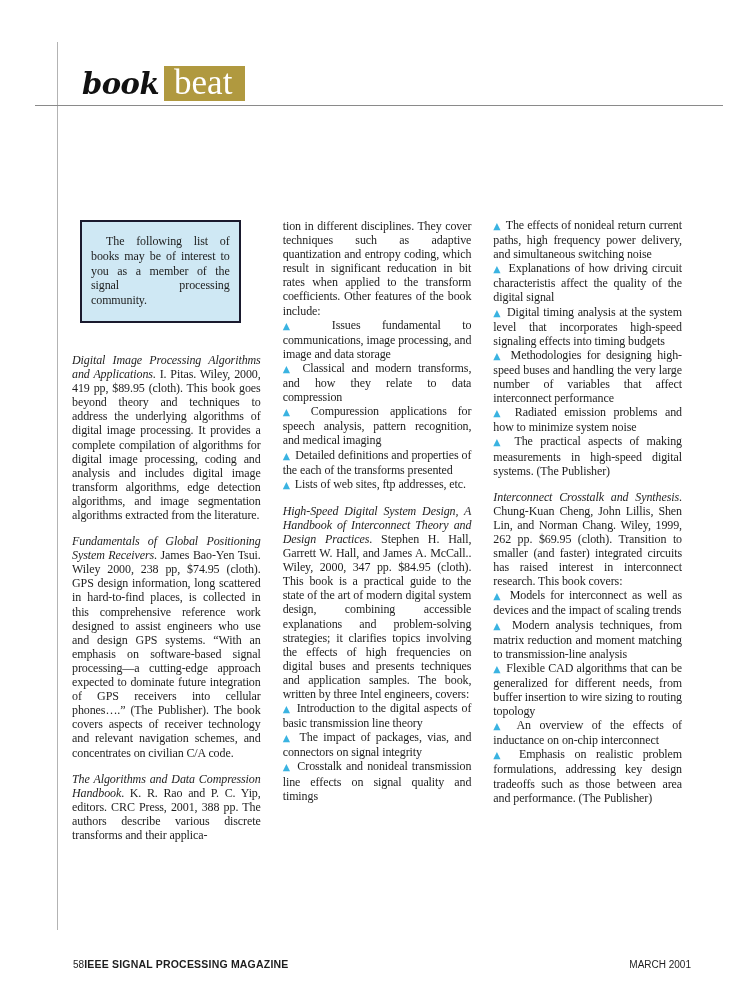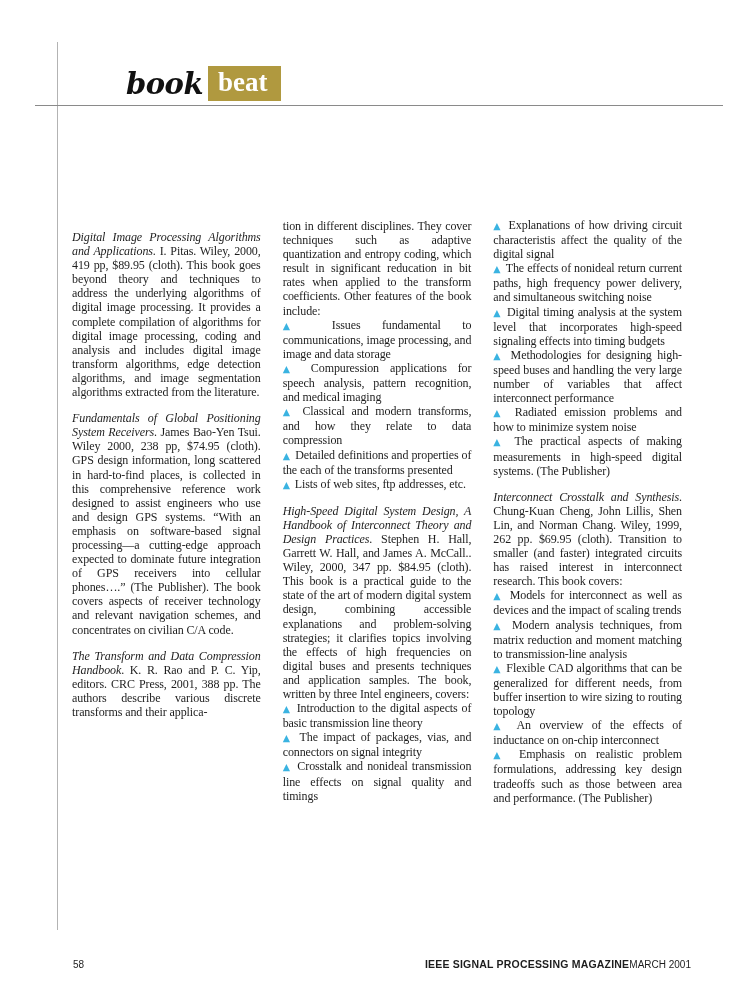--- a/index.html
+++ b/index.html
@@ -7,79 +7,82 @@
        font-family:"Liberation Serif","DejaVu Serif",serif;color:#1d1d1d;}
   .page{position:absolute;inset:0;overflow:hidden;}
 
   
   .vrule{position:absolute;left:57px;top:42px;width:1px;height:888px;background:#b3b3b3;}
   .hrule{position:absolute;left:35px;top:105px;width:688px;height:1px;background:#8a8a8a;}
 
   
   .masthead{position:absolute;left:82px;top:66px;display:flex;align-items:center;}
   .logo-italic{font-family:"DejaVu Serif","Liberation Serif",serif;font-style:italic;
-               font-weight:700;font-size:29px;color:#111;padding-right:5px;letter-spacing:-.5px;margin-left:44px;}
+               font-weight:700;font-size:29px;color:#111;padding-right:5px;letter-spacing:-.5px;}
   .logo-box{background:var(--gold);color:#fff;font-family:"Liberation Serif",serif;
-            font-size:27px;line-height:31px;padding:1px 13px 3px 10px;font-weight:bold;}
+            font-size:35px;line-height:31px;padding:1px 13px 3px 10px;}
 
   
   .content{position:absolute;left:72px;top:218px;width:610px;display:flex;gap:22px;}
   .column{flex:1;font-size:12px;line-height:14.1px;text-align:justify;letter-spacing:-.1px;}
   .column p{margin:0;}
   p.para{margin-top:12px;}
   p.para i{font-style:italic;}
   p.cont{margin-top:1px;}
   p.bullet{margin:0;}
   .tri{color:var(--bullet);font-size:9.5px;padding-right:2px;font-family:"DejaVu Sans",sans-serif;}
 
   
   .intro-box{border:2px solid var(--boxBorder);background:var(--boxBg);
              margin:2px 20px 30px 8px;padding:12px 9px 13px 9px;}
   .intro-box p{margin:0;text-indent:15px;line-height:14.8px;}
 
   
   .footer{position:absolute;left:73px;right:64px;top:958px;display:flex;align-items:baseline;
           font-family:"Liberation Sans","DejaVu Sans",sans-serif;font-size:10px;color:#1d1d1d;}
-  .footer .mag{flex:1;text-align:right;font-weight:bold;font-size:10.5px;letter-spacing:.2px;}
+  .footer .mag{flex:1;text-align:left;font-weight:bold;font-size:10.5px;letter-spacing:.2px;}
 </style>
 </head>
 <body>
 
 <div class="page">
 
   <div class="vrule"></div>
 
   <header class="masthead">
     <span class="logo-italic">book</span>
     <span class="logo-box">beat</span>
   </header>
 
   <div class="hrule"></div>
 
   <main class="content">
     <div class="column">
+        <div class="intro-box">
+          <p>The following list of books may be of interest to you as a member of the signal processing community.</p>
+        </div>
         <p class="para"><i>Digital Image Processing Algorithms and Applications</i>. I. Pitas. Wiley, 2000, 419 pp, $89.95 (cloth). This book goes beyond theory and techniques to address the underlying algorithms of digital image processing. It provides a complete compilation of algorithms for digital image processing, coding and analysis and includes digital image transform algorithms, edge detection algorithms, and image segmentation algorithms extracted from the literature.</p>
         <p class="para"><i>Fundamentals of Global Positioning System Receivers</i>. James Bao-Yen Tsui. Wiley 2000, 238 pp, $74.95 (cloth). GPS design information, long scattered in hard-to-find places, is collected in this comprehensive reference work designed to assist engineers who use and design GPS systems. “With an emphasis on software-based signal processing—a cutting-edge approach expected to dominate future integration of GPS receivers into cellular phones….” (The Publisher). The book covers aspects of receiver technology and relevant navigation schemes, and concentrates on civilian C/A code.</p>
-        <p class="para"><i>The Transform and Data Compression Handbook</i>. K. R. Rao and P. C. Yip, editors. CRC Press, 2001, 388 pp. The authors describe various discrete transforms and their applica-</p>
+        <p class="para"><i>The Algorithms and Data Compression Handbook</i>. K. R. Rao and P. C. Yip, editors. CRC Press, 2001, 388 pp. The authors describe various discrete transforms and their applica-</p>
       </div>
     <div class="column">
         <p class="cont">tion in different disciplines. They cover techniques such as adaptive quantization and entropy coding, which result in significant reducation in bit rates when applied to the transform coefficients. Other features of the book include:</p>
         <p class="bullet"><span class="tri">▲</span>&nbsp;Issues fundamental to communications, image processing, and image and data storage</p>
+        <p class="bullet"><span class="tri">▲</span>&nbsp;Classical and modern transforms, and how they relate to data compression</p>
         <p class="bullet"><span class="tri">▲</span>&nbsp;Compuression applications for speech analysis, pattern recognition, and medical imaging</p>
-        <p class="bullet"><span class="tri">▲</span>&nbsp;Classical and modern transforms, and how they relate to data compression</p>
         <p class="bullet"><span class="tri">▲</span>&nbsp;Detailed definitions and properties of the each of the transforms presented</p>
         <p class="bullet"><span class="tri">▲</span>&nbsp;Lists of web sites, ftp addresses, etc.</p>
         <p class="para"><i>High-Speed Digital System Design, A Handbook of Interconnect Theory and Design Practices</i>. Stephen H. Hall, Garrett W. Hall, and James A. McCall.. Wiley, 2000, 347 pp. $84.95 (cloth). This book is a practical guide to the state of the art of modern digital system design, combining accessible explanations and problem-solving strategies; it clarifies topics involving the effects of high frequencies on digital buses and presents techniques and application samples. The book, written by three Intel engineers, covers:</p>
         <p class="bullet"><span class="tri">▲</span>&nbsp;Introduction to the digital aspects of basic transmission line theory</p>
         <p class="bullet"><span class="tri">▲</span>&nbsp;The impact of packages, vias, and connectors on signal integrity</p>
         <p class="bullet"><span class="tri">▲</span>&nbsp;Crosstalk and nonideal transmission line effects on signal quality and timings</p>
       </div>
     <div class="column">
+        <p class="bullet"><span class="tri">▲</span>&nbsp;The effects of nonideal return current paths, high frequency power delivery, and simultaneous switching noise</p>
         <p class="bullet"><span class="tri">▲</span>&nbsp;Explanations of how driving circuit characteristis affect the quality of the digital signal</p>
-        <p class="bullet"><span class="tri">▲</span>&nbsp;The effects of nonideal return current paths, high frequency power delivery, and simultaneous switching noise</p>
         <p class="bullet"><span class="tri">▲</span>&nbsp;Digital timing analysis at the system level that incorporates high-speed signaling effects into timing budgets</p>
         <p class="bullet"><span class="tri">▲</span>&nbsp;Methodologies for designing high-speed buses and handling the very large number of variables that affect interconnect performance</p>
         <p class="bullet"><span class="tri">▲</span>&nbsp;Radiated emission problems and how to minimize system noise</p>
         <p class="bullet"><span class="tri">▲</span>&nbsp;The practical aspects of making measurements in high-speed digital systems. (The Publisher)</p>
         <p class="para"><i>Interconnect Crosstalk and Synthesis</i>. Chung-Kuan Cheng, John Lillis, Shen Lin, and Norman Chang. Wiley, 1999, 262 pp. $69.95 (cloth). Transition to smaller (and faster) integrated circuits has raised interest in interconnect research. This book covers:</p>
         <p class="bullet"><span class="tri">▲</span>&nbsp;Models for interconnect as well as devices and the impact of scaling trends</p>
         <p class="bullet"><span class="tri">▲</span>&nbsp;Modern analysis techniques, from matrix reduction and moment matching to transmission-line analysis</p>
         <p class="bullet"><span class="tri">▲</span>&nbsp;Flexible CAD algorithms that can be generalized for different needs, from buffer insertion to wire sizing to routing topology</p>
         <p class="bullet"><span class="tri">▲</span>&nbsp;An overview of the effects of inductance on on-chip interconnect</p>
         <p class="bullet"><span class="tri">▲</span>&nbsp;Emphasis on realistic problem formulations, addressing key design tradeoffs such as those between area and performance. (The Publisher)</p>

